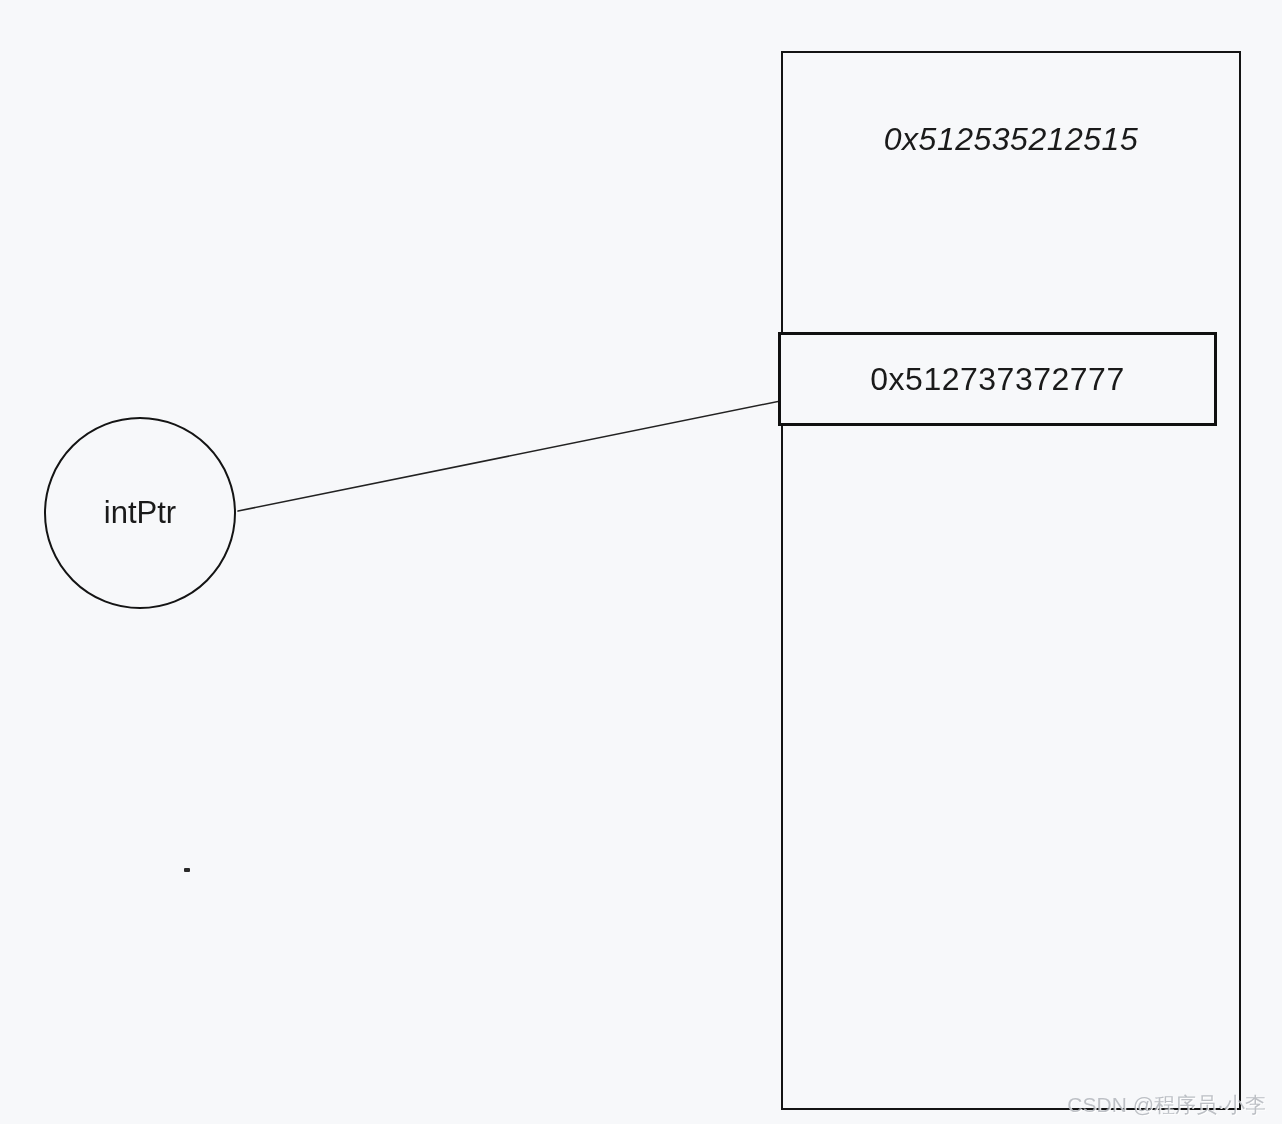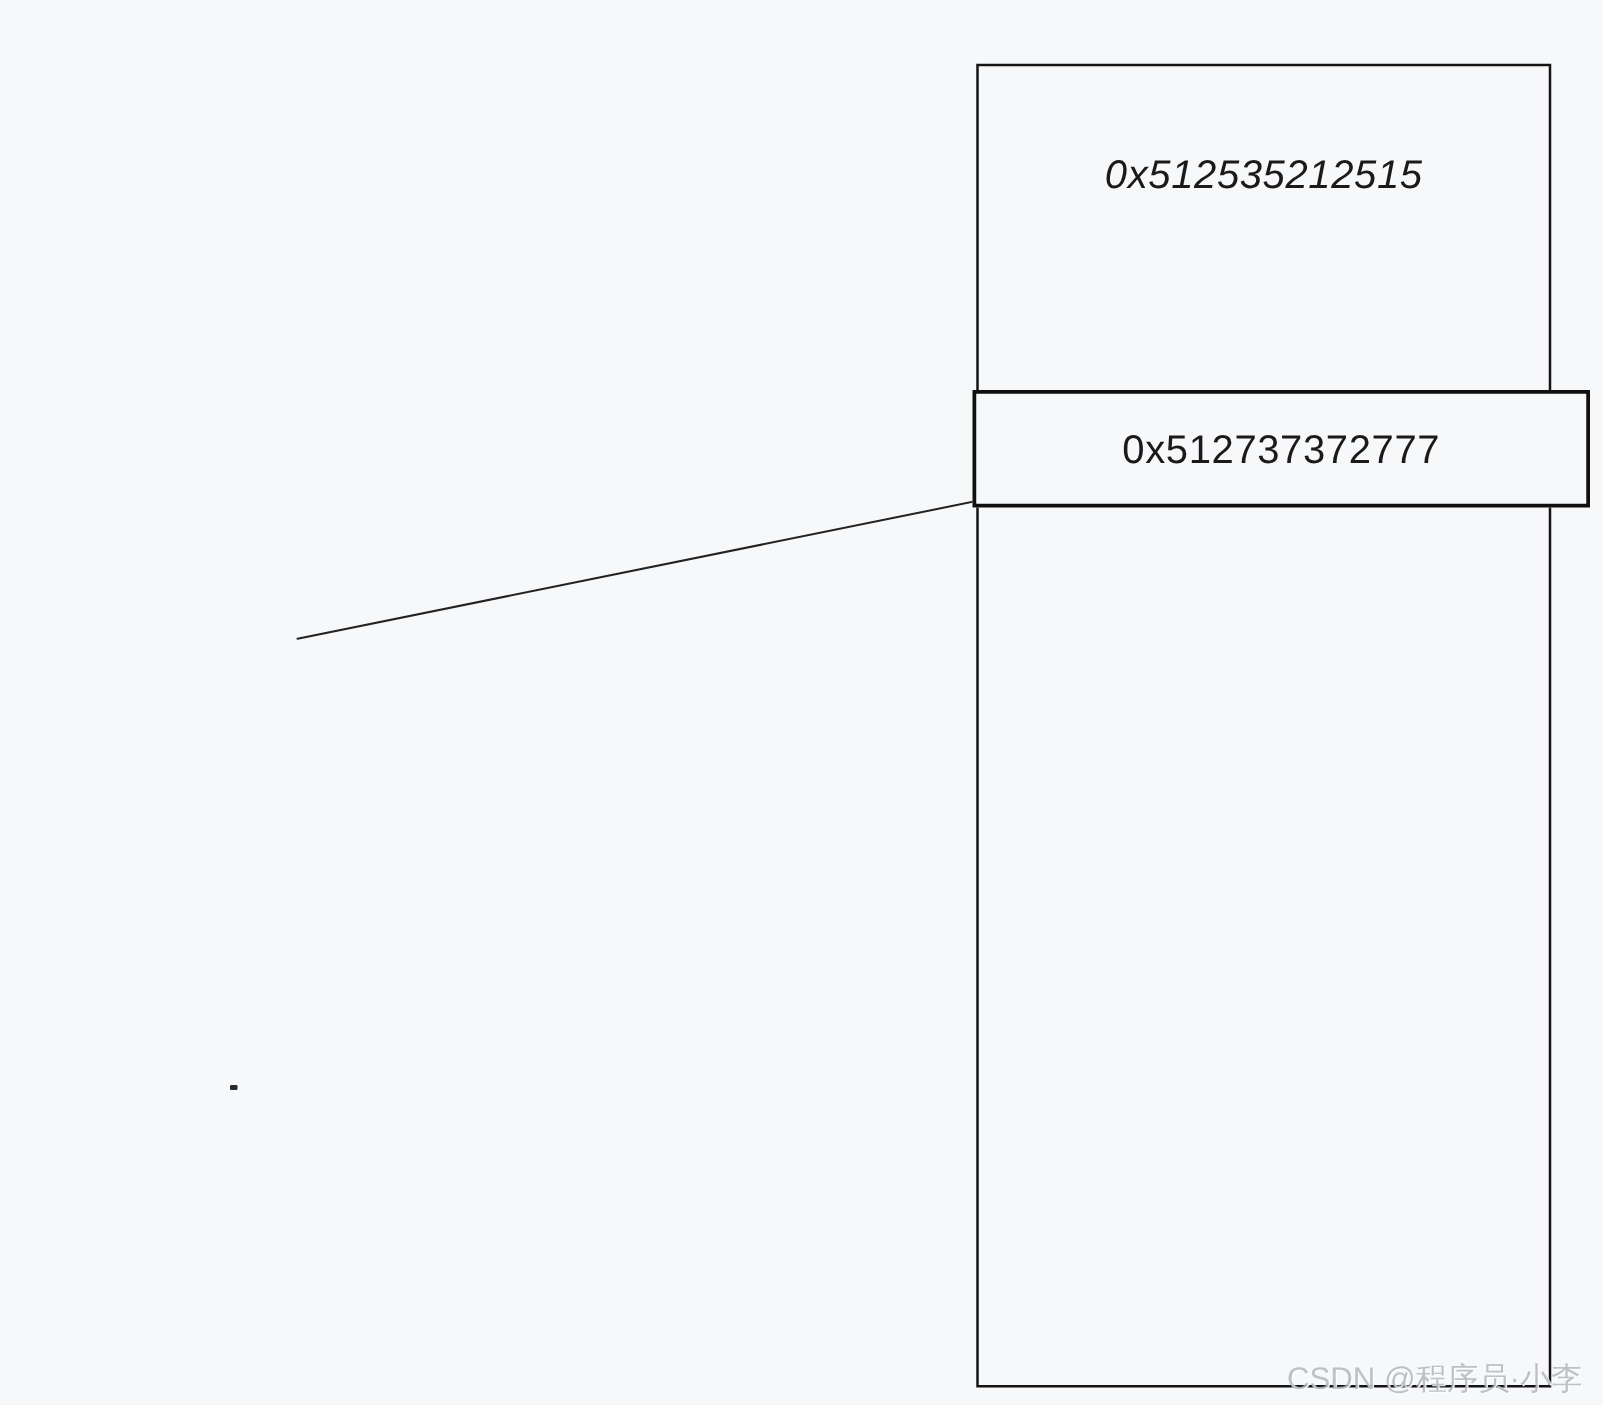--- a/index.html
+++ b/index.html
@@ -45,22 +45,22 @@
     text-align: center;
     font-size: 32px;
     line-height: 38px;
     color: #1a1a1a;
     letter-spacing: 0.5px;
     font-style: italic;
   }
   .highlight-box {
     position: absolute;
     left: 778px;
-    top: 312px;
-    width: 494px;
+    top: 332px;
+    width: 439px;
     height: 94px;
     border: 3px solid #101010;
     box-sizing: border-box;
     background: #f7f8fa;
     display: flex;
     align-items: center;
     justify-content: center;
   }
   .highlight-box span {
     font-size: 32px;
@@ -91,21 +91,21 @@
     top: 868px;
     width: 6px;
     height: 4px;
     background: #2a2a2a;
     border-radius: 1px;
   }
   .watermark {
     position: absolute;
     right: 16px;
     bottom: 5px;
-    font-size: 25px;
+    font-size: 21px;
     color: rgba(168, 172, 179, 0.75);
     text-shadow: 1px 1px 0 rgba(255,255,255,0.9);
     white-space: nowrap;
   }
 </style>
 </head>
 <body>
 
 <div class="canvas">
 
@@ -115,18 +115,21 @@
   </svg>
 
   <div class="outer-rect"></div>
 
   <div class="cell1-label">0x512535212515</div>
 
   <div class="highlight-box">
     <span>0x512737372777</span>
   </div>
 
+  <div class="pointer-circle">
+    <span>intPtr</span>
+  </div>
 
   <div class="stray-dot"></div>
 
   <div class="watermark">CSDN @程序员·小李</div>
 
 </div>
 
 </body></html>

